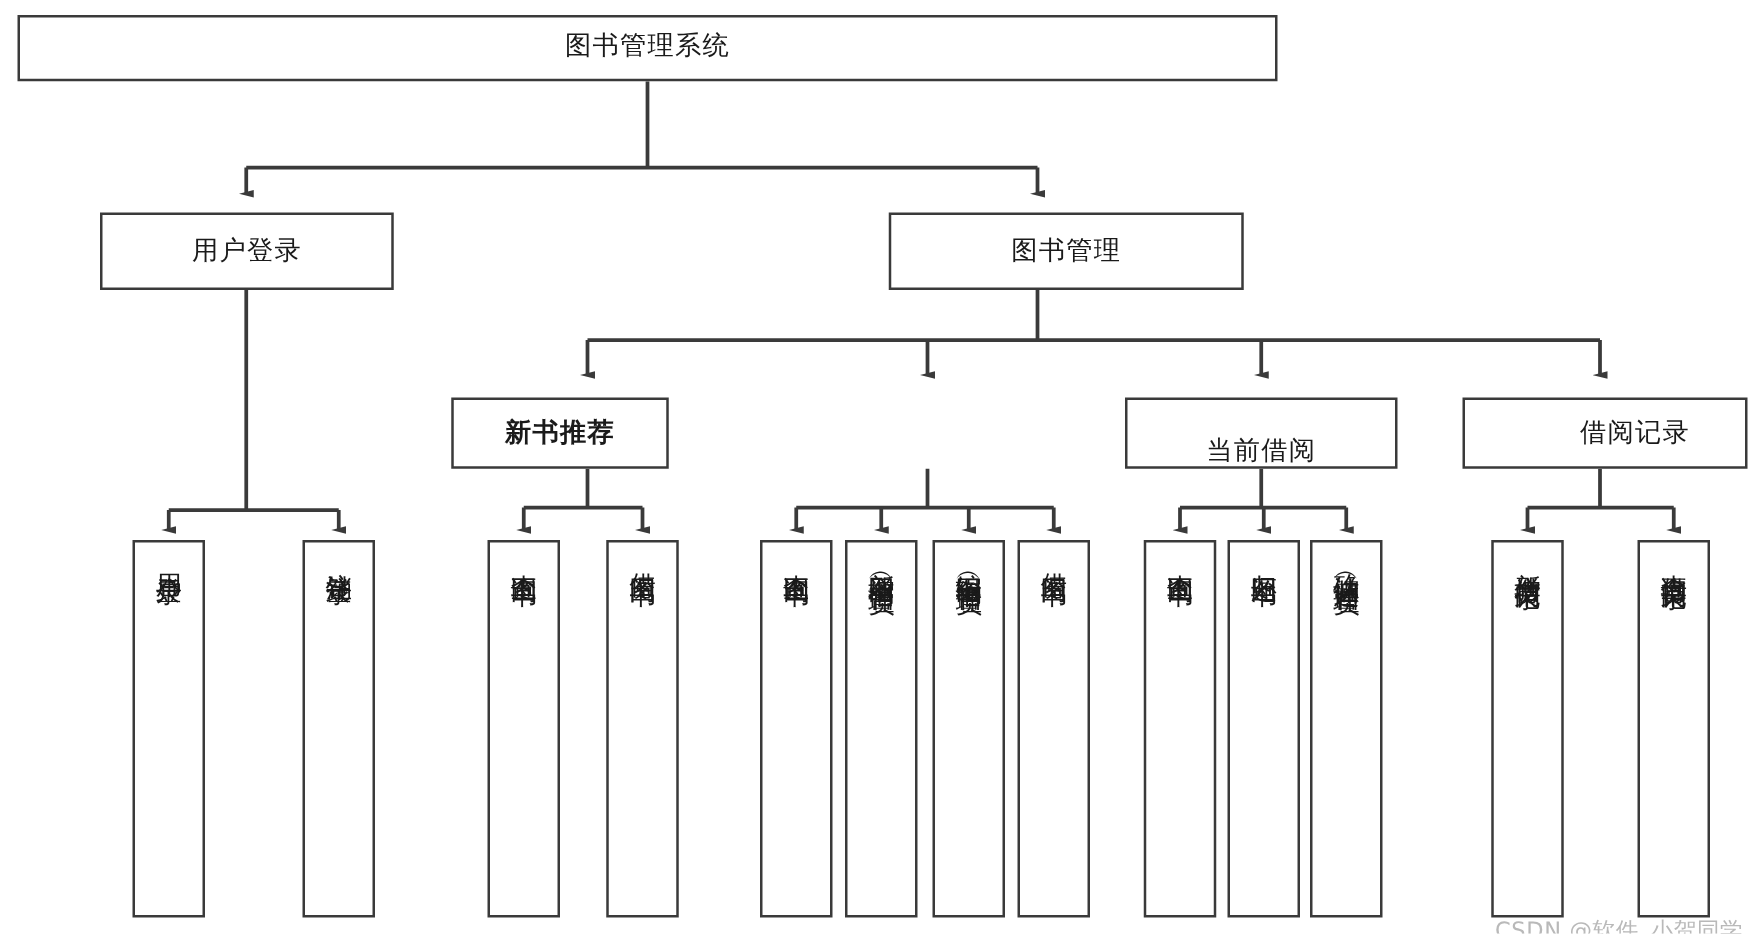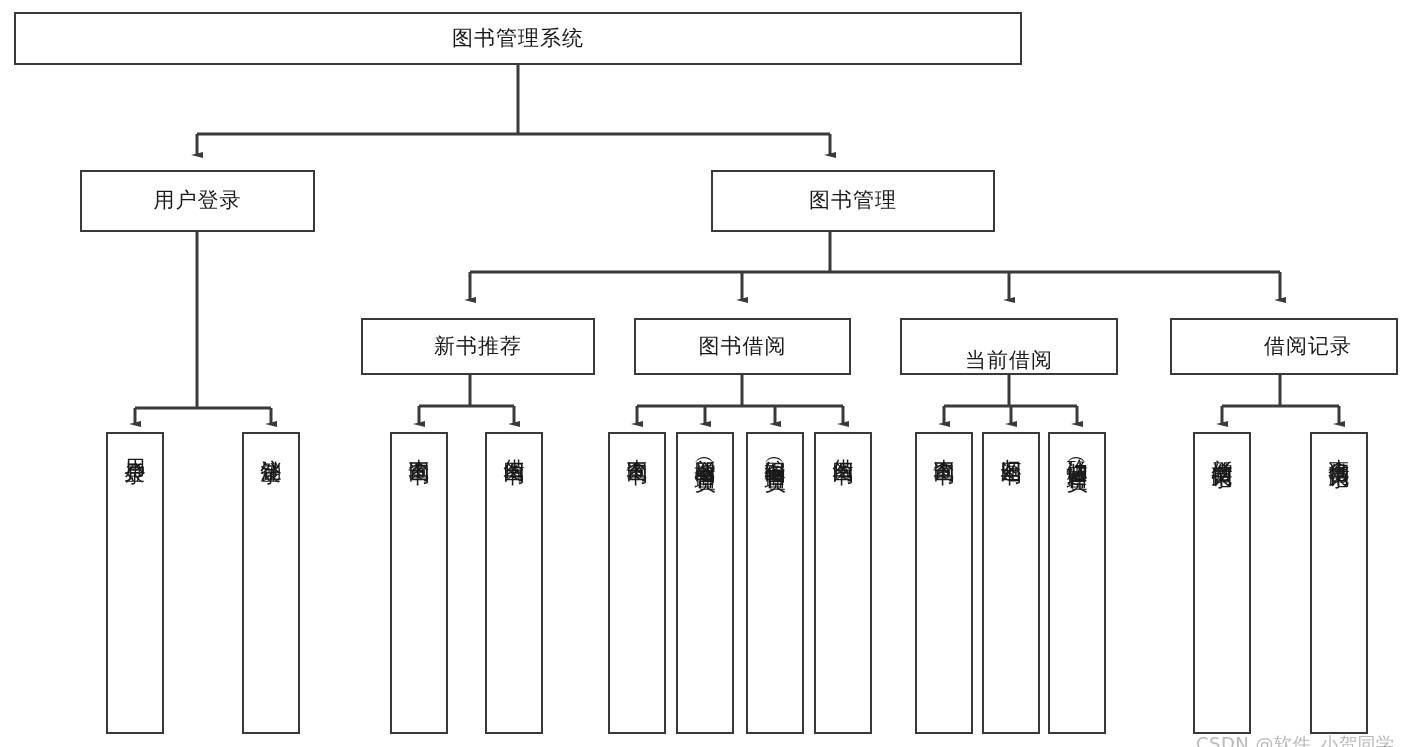--- a/index.html
+++ b/index.html
@@ -111,36 +111,33 @@
       <path d="M1011,406 L1011,424" marker-end="url(#arrow)"></path>
       <path d="M1077,406 L1077,424" marker-end="url(#arrow)"></path>
 
       <path d="M1280,375 L1280,406"></path>
       <path d="M1222,406 L1339,406"></path>
       <path d="M1222,406 L1222,424" marker-end="url(#arrow)"></path>
       <path d="M1339,406 L1339,424" marker-end="url(#arrow)"></path>
     </g>
   </svg>
 
-  <div class="node h" style="left:14px; top:12px; width:1008px; height:53px;">
+  <div class="node h" style="left:14px; top:12px; width:1008px; height:53px;font-family:Liberation Mono, monospace;">
     <span>图书管理系统</span>
   </div>
 
   <div class="node h" style="left:80px; top:170px; width:235px; height:62px;">
     <span>用户登录</span>
   </div>
   <div class="node h" style="left:711px; top:170px; width:284px; height:62px;">
     <span>图书管理</span>
   </div>
 
-  <div class="node h" style="left:361px; top:318px; width:234px; height:57px;">
+  <div class="node h" style="left:361px; top:318px; width:174px; height:57px;font-weight:bold;">
     <span>新书推荐</span>
-  </div>
-  <div class="node h" style="left:634px; top:318px; width:217px; height:57px;">
-    <span>图书借阅</span>
   </div>
   <div class="node h" style="left:900px; top:318px; width:218px; height:57px;align-items:flex-end;">
     <span>当前借阅</span>
   </div>
   <div class="node h" style="left:1170px; top:318px; width:228px; height:57px;padding-left:48px;">
     <span>借阅记录</span>
   </div>
 
   <div class="node v" style="left:106px; top:432px; width:58px; height:302px;">
     <span class="vtext">用户登录</span>

